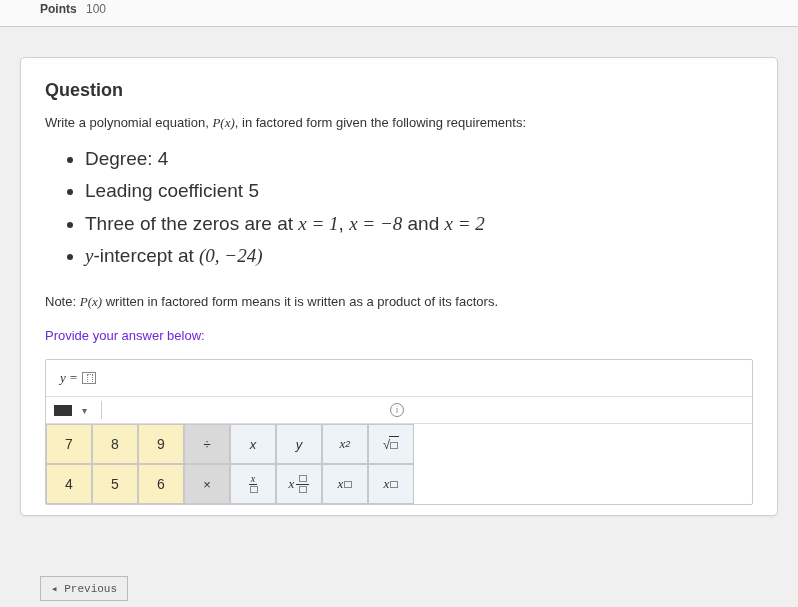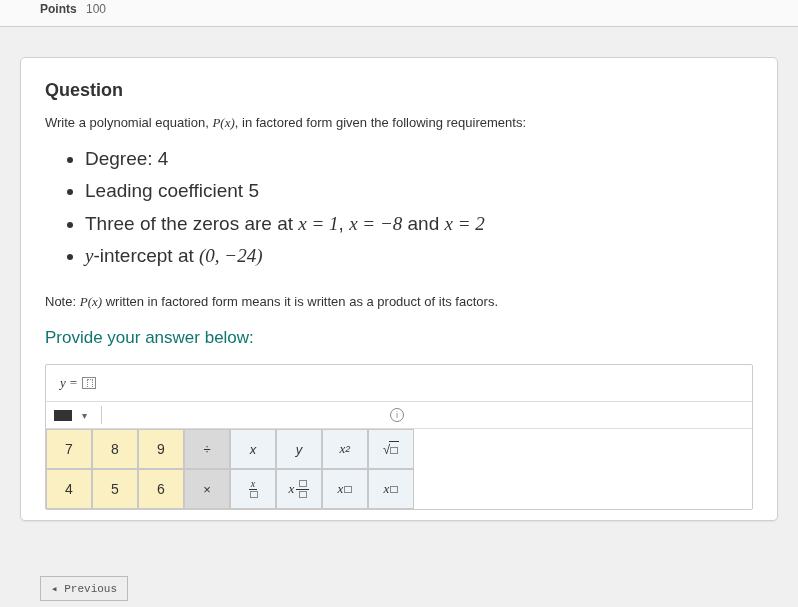--- a/index.html
+++ b/index.html
@@ -49,22 +49,22 @@
       font-size: 19px;
       color: #333;
       line-height: 1.7;
     }
     .note {
       font-size: 13px;
       color: #333;
       margin-top: 22px;
     }
     .provide {
-      font-size: 17px;
-      color: #0f766e;
+      font-size: 13px;
+      color: #6d28d9;
       margin-top: 18px;
       margin-bottom: 16px;
     }
     .answer-area {
       border: 1px solid #ccc;
       border-radius: 2px;
       padding: 0;
       margin-top: 8px;
     }
     .answer-input-row {

